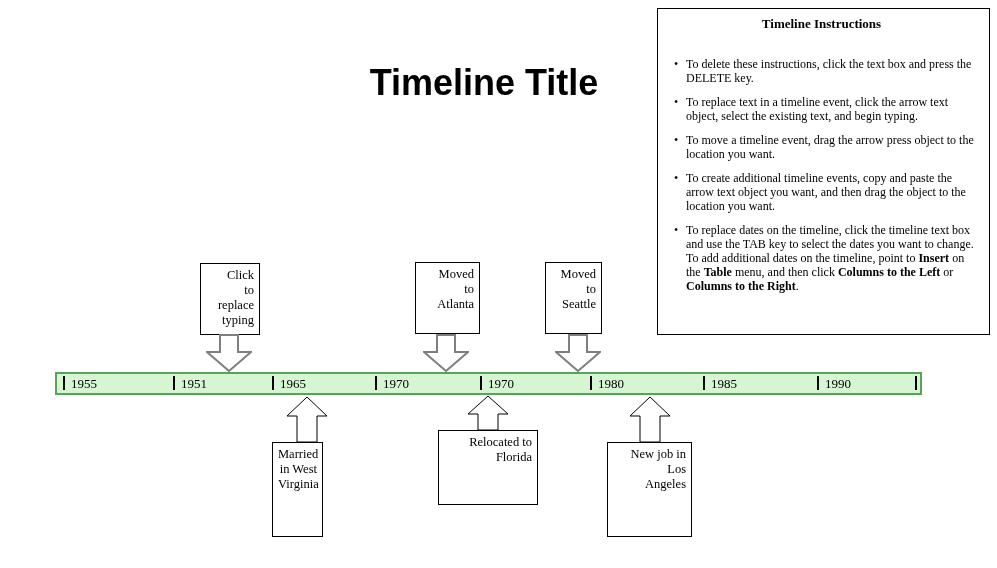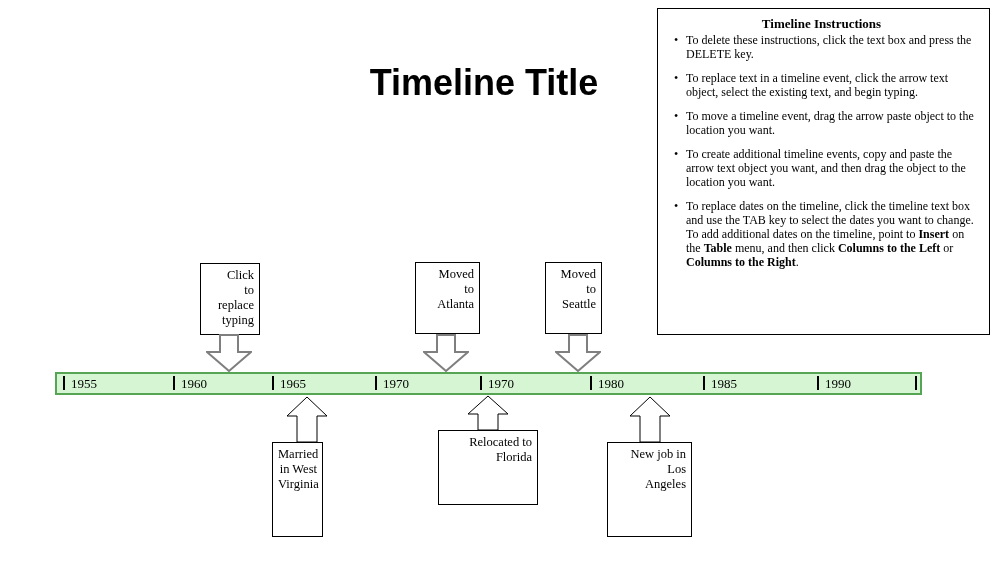--- a/index.html
+++ b/index.html
@@ -12,21 +12,21 @@
     font-family:"Liberation Sans", sans-serif;font-weight:bold;
     font-size:36px;white-space:nowrap;margin:2px;
   }
 
   
   .instr{
     position:absolute;left:657px;top:8px;width:333px;height:327px;
     border:1px solid #000;box-sizing:border-box;
     padding:8px 12px 8px 8px;font-size:12px;line-height:14px;
   }
-  .instr-title{font-weight:bold;font-size:13px;text-align:center;margin:0 0 2px 0;}
+  .instr-title{font-weight:bold;font-size:13px;text-align:center;margin:0 0 26px 0;}
   .instr ul{list-style:none;margin:0;padding:0;}
   .instr li{display:grid;grid-template-columns:20px 1fr;margin:0 0 10px 0;}
   .instr li .marker{text-align:center;}
   .instr li b{font-weight:bold;}
 
   
   .bar{
     position:absolute;left:55px;top:372px;width:867px;height:23px;
     box-sizing:border-box;border:2px solid #55a555;background:#d5f5d3;
   }
@@ -51,21 +51,21 @@
       <li>
         <span class="marker">•</span>
         <span><span>To delete these instructions, click the text box and press the DELETE key.</span></span>
       </li>
       <li>
         <span class="marker">•</span>
         <span><span>To replace text in a timeline event, click the arrow text object, select the existing text, and begin typing.</span></span>
       </li>
       <li>
         <span class="marker">•</span>
-        <span><span>To move a timeline event, drag the arrow paste object to the location you want.</span></span>
+        <span><span>To move a timeline event, drag the arrow press object to the location you want.</span></span>
       </li>
       <li>
         <span class="marker">•</span>
         <span><span>To create additional timeline events, copy and paste the arrow text object you want, and then drag the object to the location you want.</span></span>
       </li>
       <li>
         <span class="marker">•</span>
         <span><span>To replace dates on the timeline, click the timeline text box and use the TAB key to select the dates you want to change. To add additional dates on the timeline, point to </span><b>Insert</b><span> on the </span><b>Table</b><span> menu, and then click </span><b>Columns to the Left</b><span> or </span><b>Columns to the Right</b><span>.</span></span>
       </li>
     </ul>
@@ -75,21 +75,21 @@
   <span class="tick" style="left:6px"></span>
   <span class="tick" style="left:116px"></span>
   <span class="tick" style="left:215px"></span>
   <span class="tick" style="left:318px"></span>
   <span class="tick" style="left:423px"></span>
   <span class="tick" style="left:533px"></span>
   <span class="tick" style="left:646px"></span>
   <span class="tick" style="left:760px"></span>
   <span class="tick" style="left:858px"></span>
   <span class="yr" style="left:14px">1955</span>
-  <span class="yr" style="left:124px">1960</span>
+  <span class="yr" style="left:124px">1951</span>
   <span class="yr" style="left:223px">1965</span>
   <span class="yr" style="left:326px">1970</span>
   <span class="yr" style="left:431px">1970</span>
   <span class="yr" style="left:541px">1980</span>
   <span class="yr" style="left:654px">1985</span>
   <span class="yr" style="left:768px">1990</span>
 </div>
 
 <div class="evt" style="left:200px;top:263px;width:60px;height:72px">Click
 to

